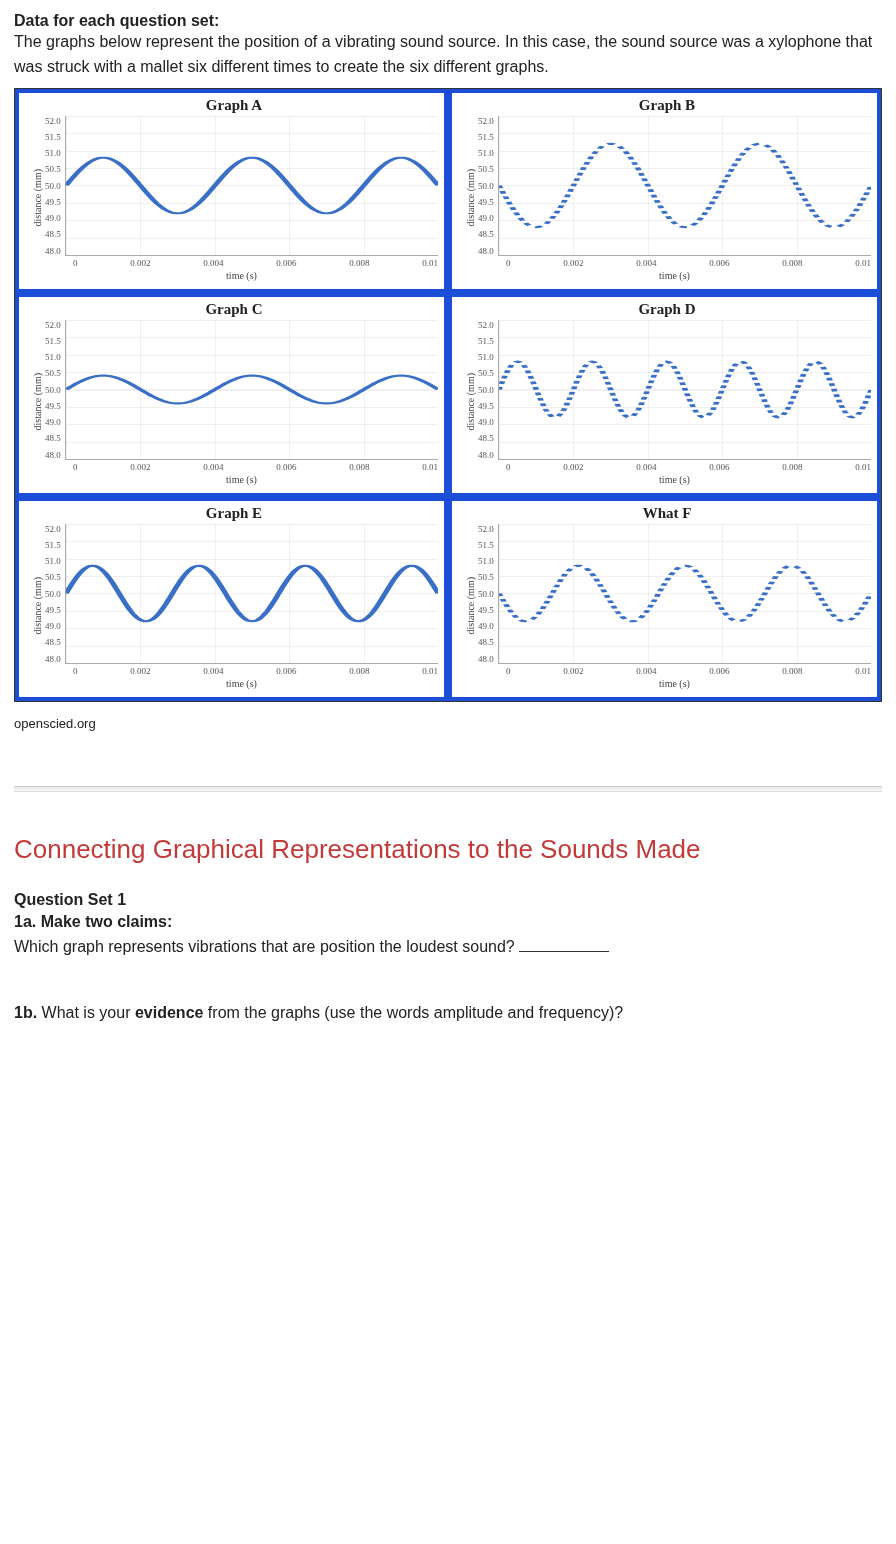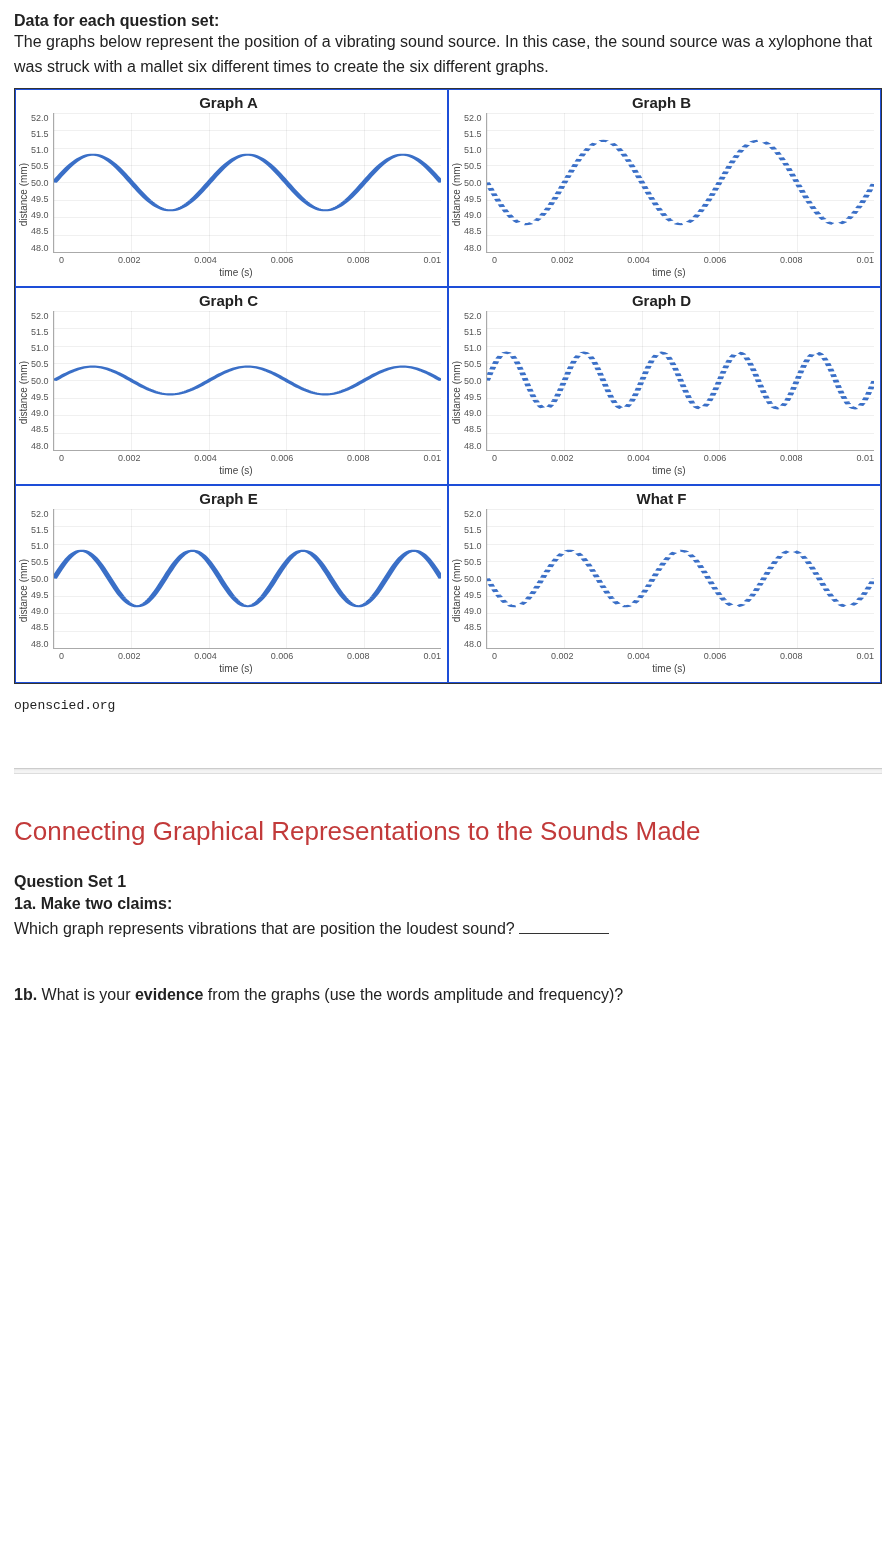--- a/index.html
+++ b/index.html
@@ -11,22 +11,23 @@
     width: 896px;
   }
   .intro-title { font-weight: bold; font-size: 16px; margin-bottom: 0; }
   .intro-text { font-size: 16px; line-height: 1.55; margin-bottom: 8px; }
   .graph-grid {
     display: grid;
     grid-template-columns: 1fr 1fr;
     border: 1px solid #333;
   }
   .graph-cell {
-    border: 1px solid #1d4ed8;
-    padding: 4px 6px 8px 0;
+    border: 4px solid #1d4ed8;
+    padding: 4px 6px 8px 11px;
+    font-family: Liberation Serif, serif;
   }
   .graph-title {
     text-align: center;
     font-weight: bold;
     font-size: 15px;
     margin-bottom: 2px;
   }
   .chart-wrap { display: flex; align-items: center; }
   .ylabel {
     writing-mode: vertical-rl;
@@ -69,21 +70,21 @@
     color: #555;
     padding-left: 28px;
     margin-top: 2px;
   }
   .xlabel {
     text-align: center;
     font-size: 10px;
     color: #444;
     margin-top: 2px;
   }
-  .source { font-size: 13px; margin-top: 14px; font-family: Liberation Mono, monospace; }
+  .source { font-size: 13px; margin-top: 14px; }
   .hr-gap {
     margin-top: 55px;
     height: 6px;
     border-top: 1px solid #ccc;
     border-bottom: 1px solid #ddd;
     background: #f4f4f4;
     box-shadow: 0 1px 2px rgba(0,0,0,0.06) inset;
   }
   h2.red-heading {
     color: #c23a3a;

